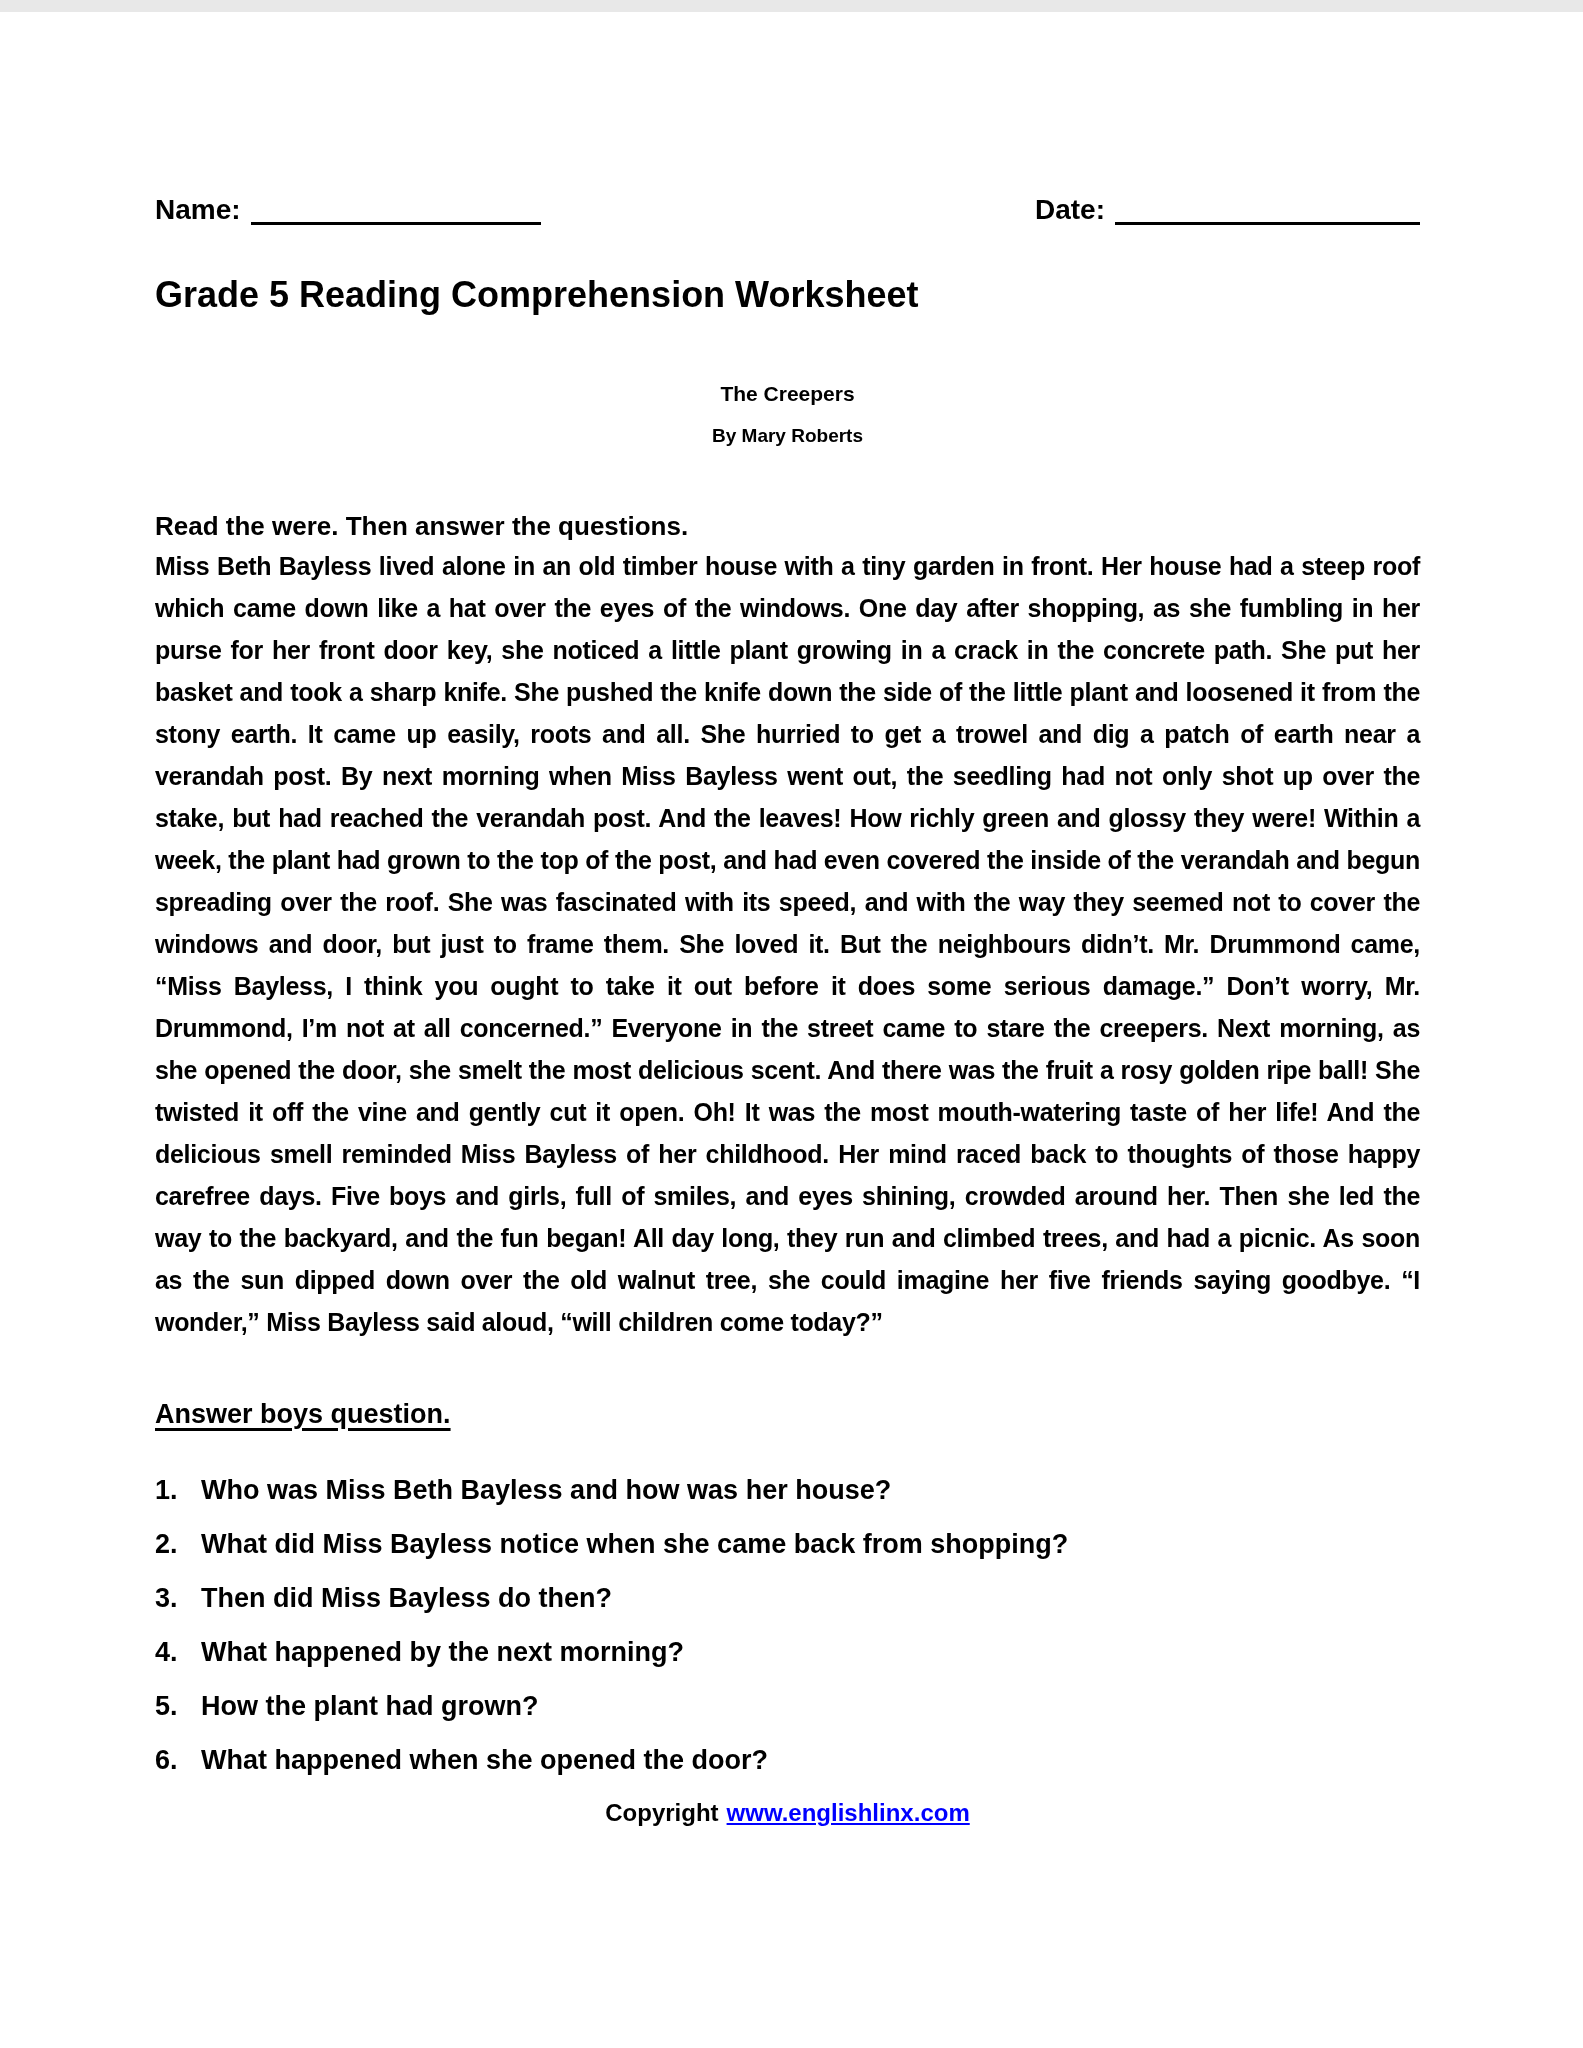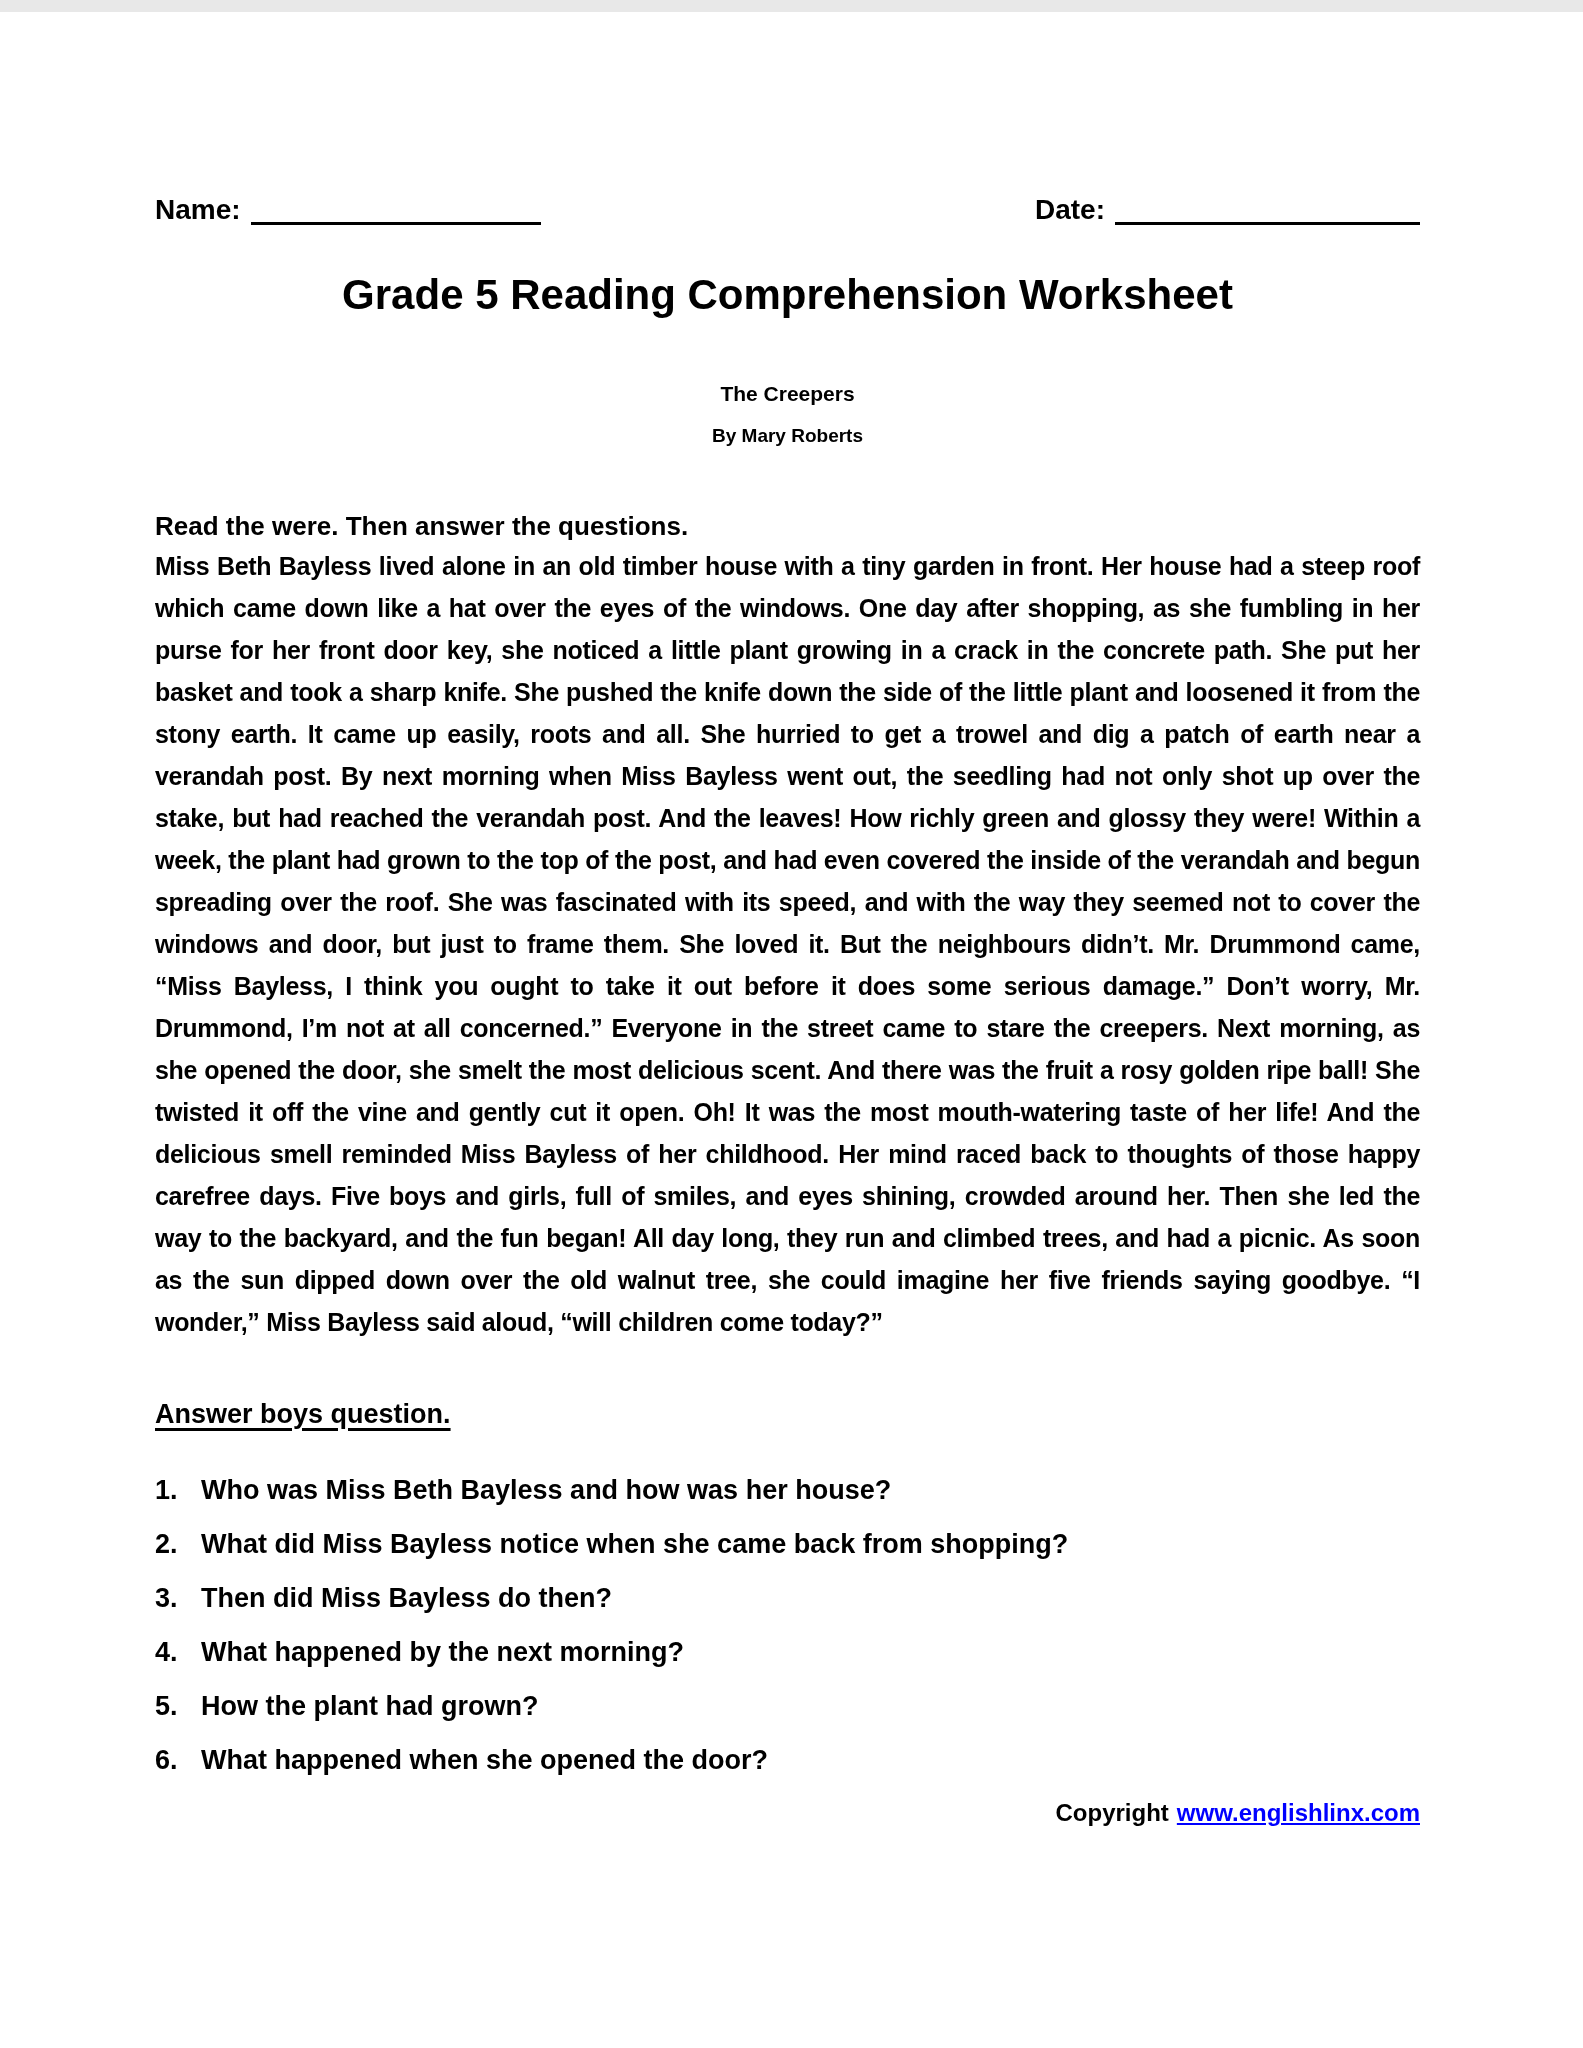--- a/index.html
+++ b/index.html
@@ -24,22 +24,21 @@
   .field-label { font-size: 28px; line-height: 30px; }
   .blank-line {
     display: inline-block;
     border-bottom: 3px solid #000;
     height: 24px;
     margin-left: 10px;
   }
   .name-line { width: 290px; }
   .date-line { width: 305px; }
   .title {
-    text-align: center;
-    font-size: 42px;
+    font-size: 36px;
     line-height: 40px;
     margin: 50px 0 0 0;
     font-weight: 700;
   }
   .story-title {
     text-align: center;
     font-size: 21px;
     line-height: 38px;
     margin: 60px 0 0 0;
     font-weight: 700;
@@ -75,21 +74,21 @@
     list-style: none;
     margin: 46px 0 0 0;
     padding: 0;
     font-size: 27px;
     line-height: 30px;
   }
   .question { display: flex; margin-bottom: 24px; }
   .q-num { flex: 0 0 46px; }
   .q-text { flex: 1; }
   .footer {
-    text-align: right;
+    text-align: center;
     font-size: 24px;
     line-height: 28px;
     margin-top: 14px;
   }
   .footer-link {
     text-decoration: underline;
     margin-left: 8px;
     cursor: pointer;
   }
 </style>

